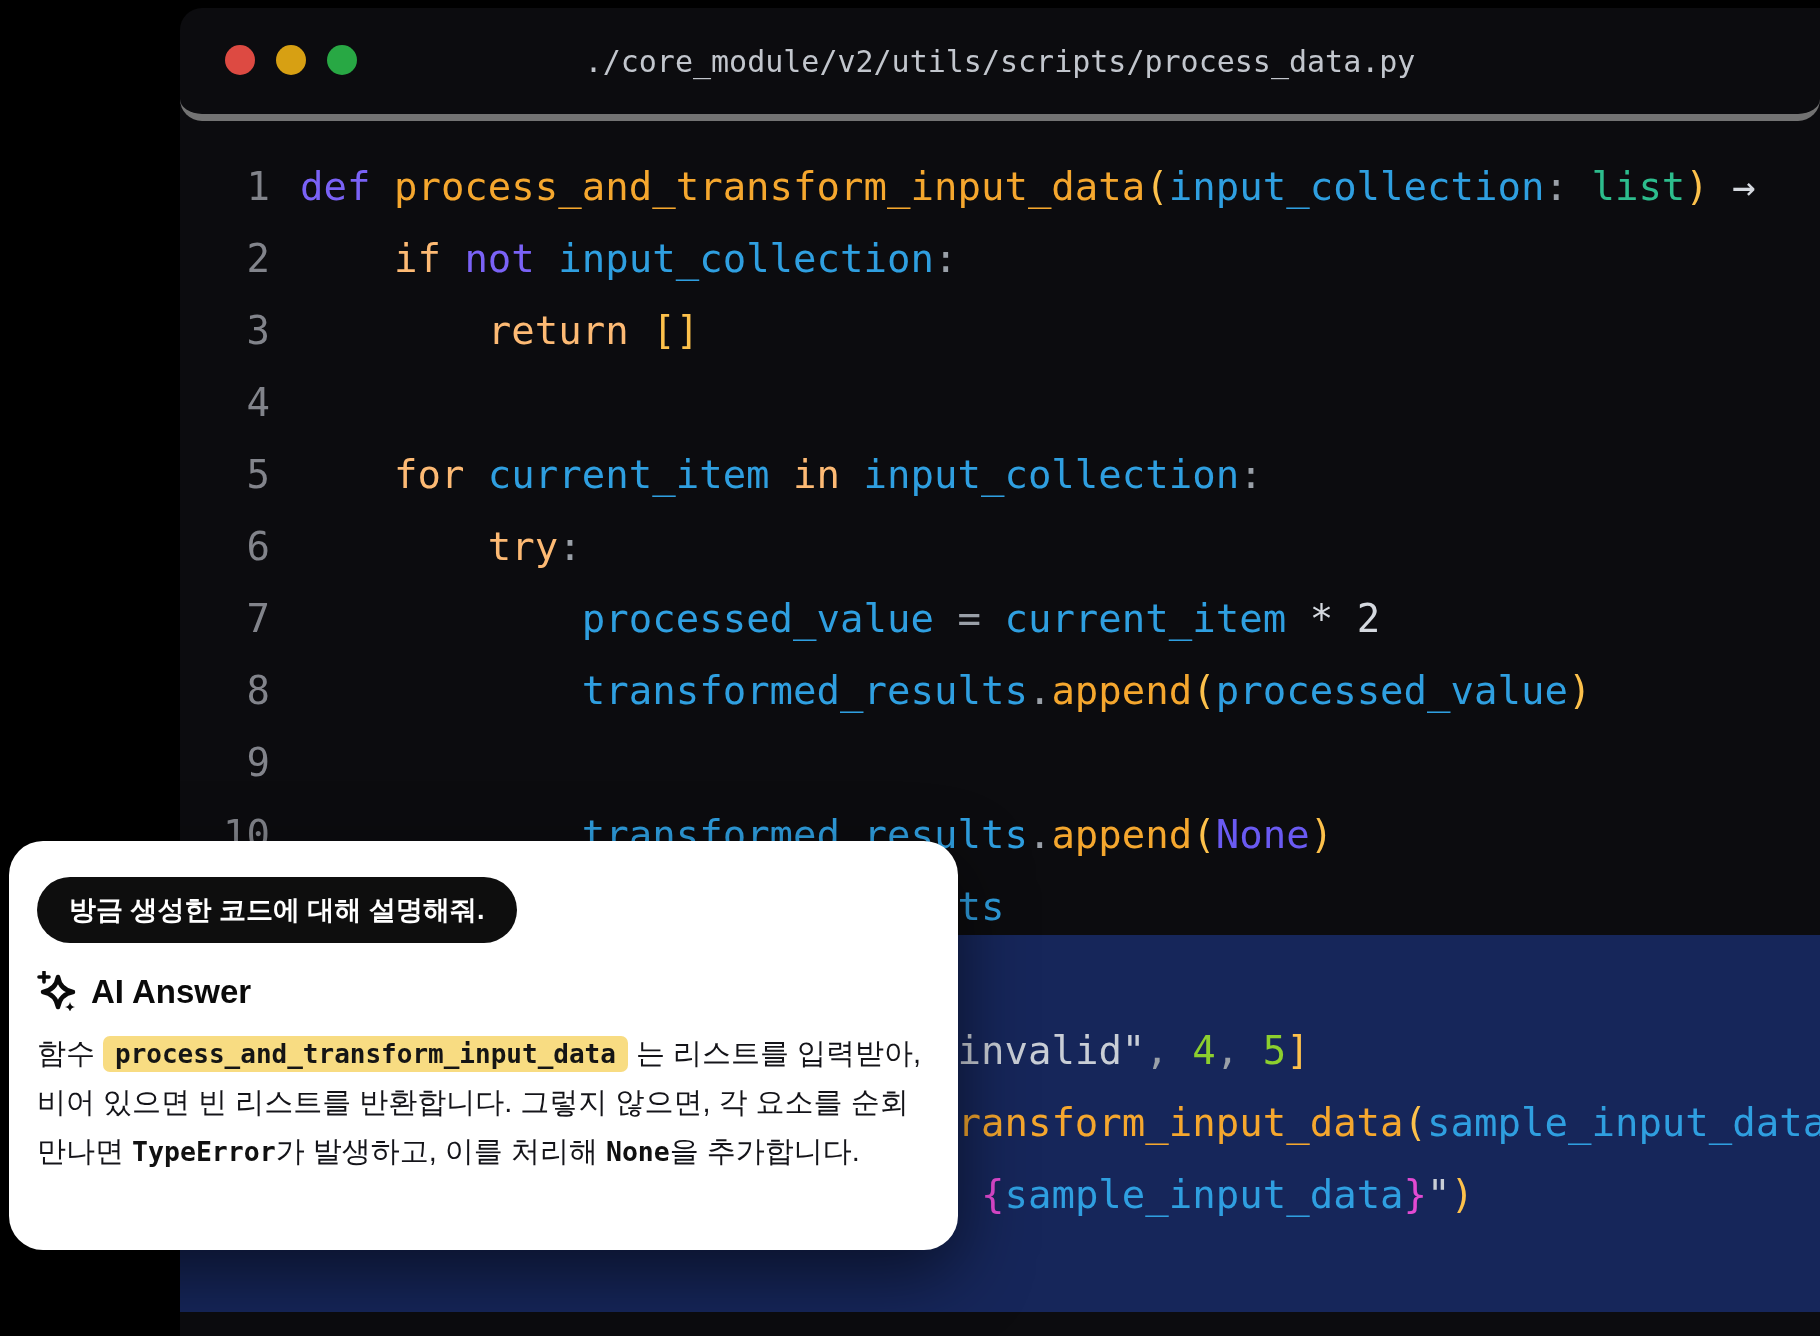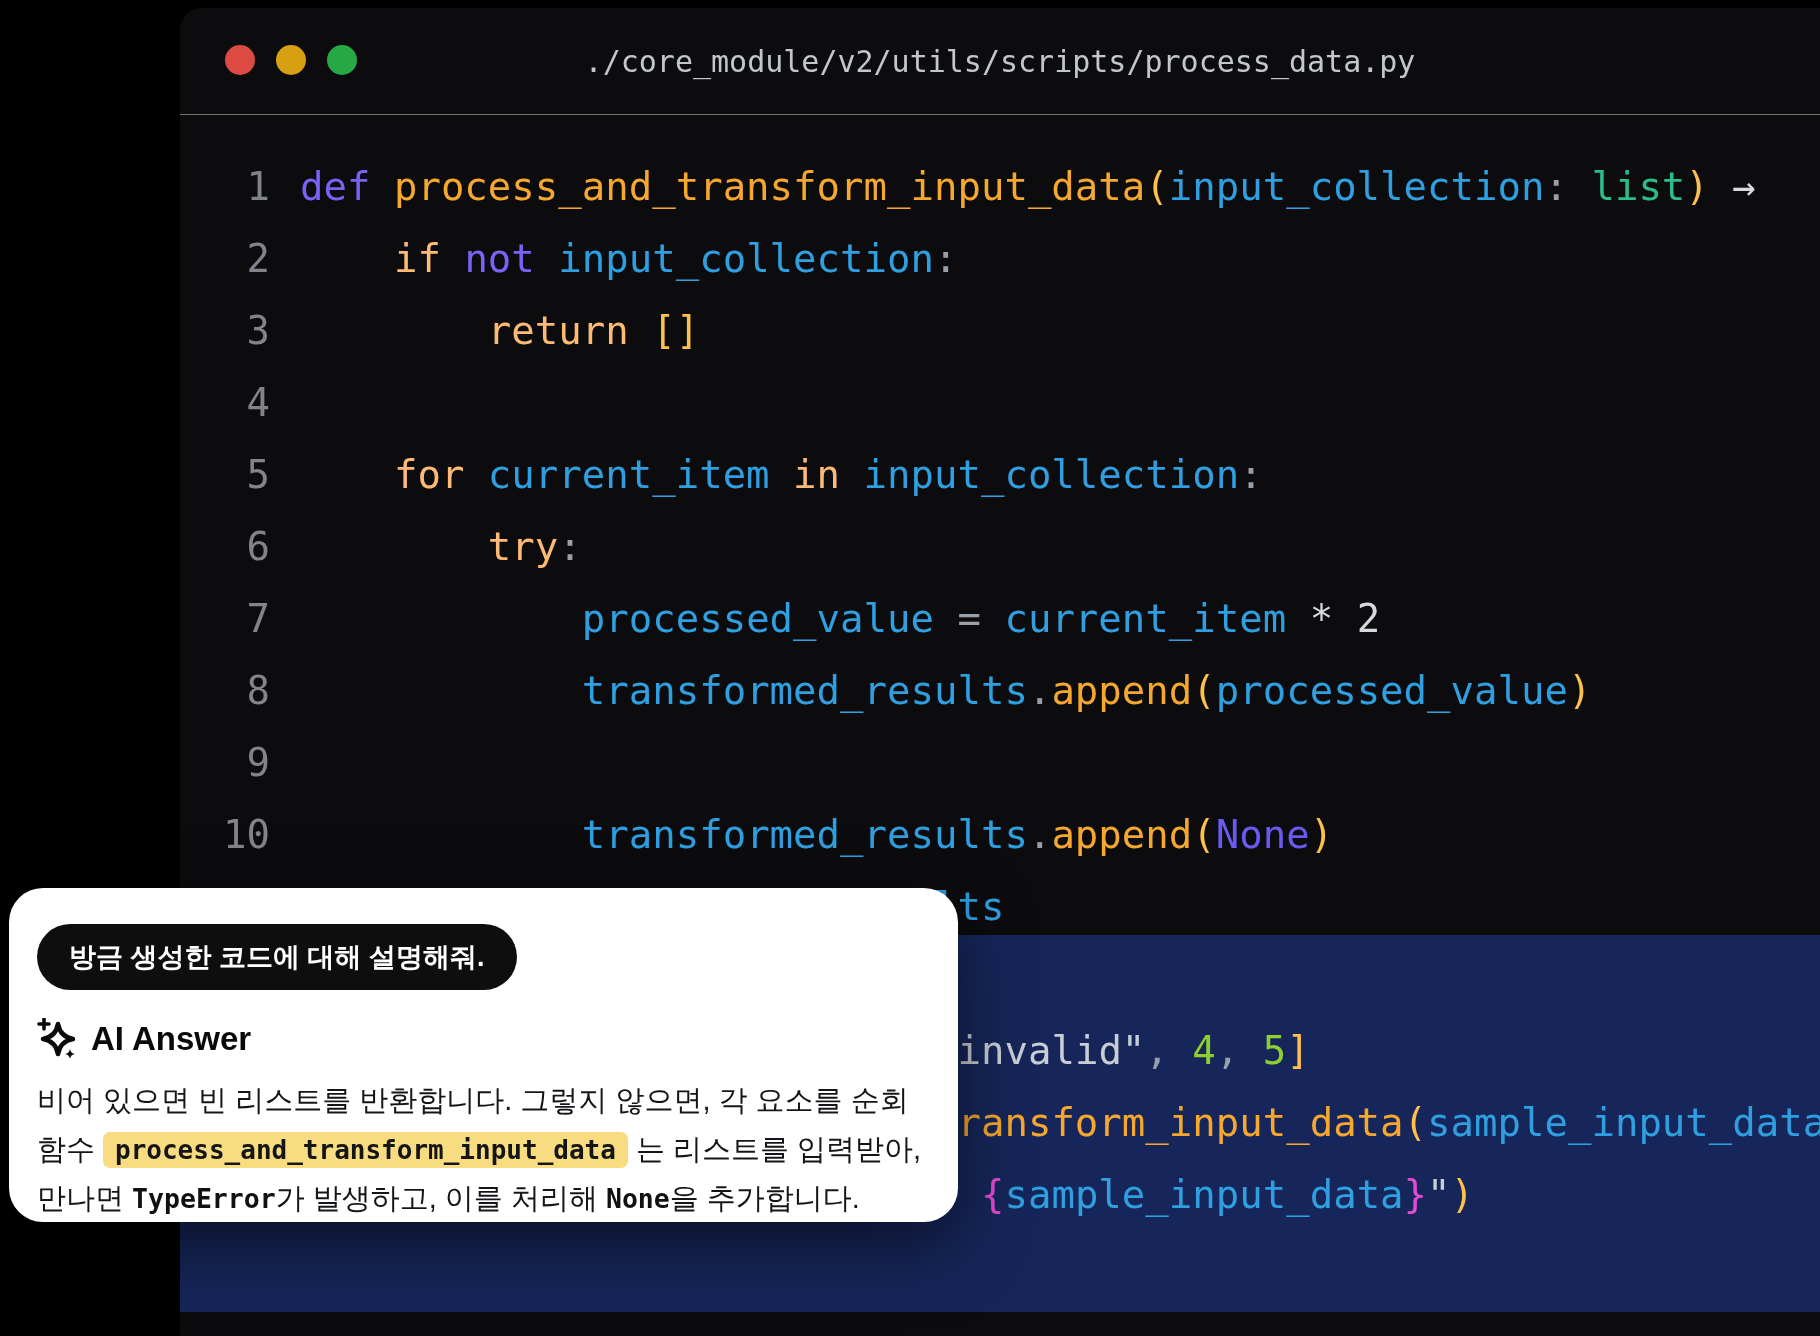--- a/index.html
+++ b/index.html
@@ -2,22 +2,22 @@
 <html><head>
 <meta charset="utf-8">
 <style>
   html,body{margin:0;padding:0;background:#000;}
   body{position:relative;width:1820px;height:1336px;overflow:hidden;
        font-family:"Liberation Sans",sans-serif;}
 
   
   .window{position:absolute;left:180px;top:8px;right:0;bottom:0;
           background:#0c0c0f;border-top-left-radius:22px;overflow:hidden;}
-  .titlebar{position:relative;height:106px;border-bottom:1px solid #737373;
-            display:flex;align-items:center;justify-content:center;}
+  .titlebar{position:relative;height:106px;border-bottom:7px solid #737373;
+            display:flex;align-items:center;justify-content:center;border-radius:22px;}
   .lights{position:absolute;left:45px;top:37px;display:flex;gap:21px;}
   .light{width:30px;height:30px;border-radius:50%;}
   .light.red{background:#dd4a42;}
   .light.yellow{background:#d7a013;}
   .light.green{background:#28a844;}
   .title{font-family:"DejaVu Sans Mono",monospace;font-size:30px;color:#c2c6cd;}
 
   
   .selection{position:absolute;left:0;right:0;top:927px;height:377px;
              background:#16265a;z-index:0;}
@@ -38,21 +38,21 @@
   .tk-n{color:#8ccf2e;}   
   .tk-w{color:#d5d9df;}   
   .tk-fp{color:#6058f0;}  
   .tk-fb{color:#e24ad2;}  
   .tk-nn{color:#6a5af2;}  
 
   .caret{display:inline-block;width:7px;height:42px;background:#fff;
          vertical-align:-7px;margin-left:2px;}
 
   
-  .popup{position:absolute;left:9px;top:888px;width:949px;height:334px;
+  .popup{position:absolute;left:9px;top:841px;width:949px;height:409px;
          background:#fff;border-radius:34px;z-index:5;
          box-shadow:0 24px 70px rgba(0,0,0,.55);
          padding:36px 28px 0 28px;box-sizing:border-box;}
   .query-pill{display:inline-flex;align-items:center;height:66px;
               padding:0 32px;border-radius:33px;background:#0e0e0e;
               color:#fff;font-size:27px;font-weight:bold;}
   .answer-head{margin-top:28px;display:flex;align-items:flex-end;gap:14px;}
   .answer-head .ttl{font-size:33px;font-weight:bold;color:#0a0a0a;}
   .answer-body{margin-top:18px;font-size:29px;color:#141419;}
   .answer-body .bline{height:49px;line-height:49px;white-space:nowrap;}
@@ -147,22 +147,22 @@
     <svg width="40" height="40" viewBox="0 0 40 40">
       <path d="M21 6 C22.5 14.5 27.5 19.5 36 21 C27.5 22.5 22.5 27.5 21 36 C19.5 27.5 14.5 22.5 6 21 C14.5 19.5 19.5 14.5 21 6 Z" fill="none" stroke="#0a0a0a" stroke-width="4.5" stroke-linejoin="round"></path>
       <path d="M7 1 L7 11 M2 6 L12 6" stroke="#0a0a0a" stroke-width="3.6" stroke-linecap="round"></path>
       <path d="M33 31 C33.6 34 35 35.4 38 36 C35 36.6 33.6 38 33 41 C32.4 38 31 36.6 28 36 C31 35.4 32.4 34 33 31 Z" fill="#0a0a0a"></path>
     </svg>
     <span class="ttl">AI Answer</span>
   </div>
 
   <div class="answer-body">
     <div class="bline">
-      <span>비어 있으면 빈 리스트를 반환합니다. 그렇지 않으면, 각 요소를 순회</span>
+      <span>함수</span><span class="chip">process_and_transform_input_data</span><span>는 리스트를 입력받아,</span>
     </div>
     <div class="bline">
-      <span>함수</span><span class="chip">process_and_transform_input_data</span><span>는 리스트를 입력받아,</span>
+      <span>비어 있으면 빈 리스트를 반환합니다. 그렇지 않으면, 각 요소를 순회</span>
     </div>
     <div class="bline">
       <span>만나면 </span><span class="mono">TypeError</span><span>가 발생하고, 이를 처리해 </span><span class="mono">None</span><span>을 추가합니다.</span>
     </div>
   </div>
 </div>
 
 </body></html>

